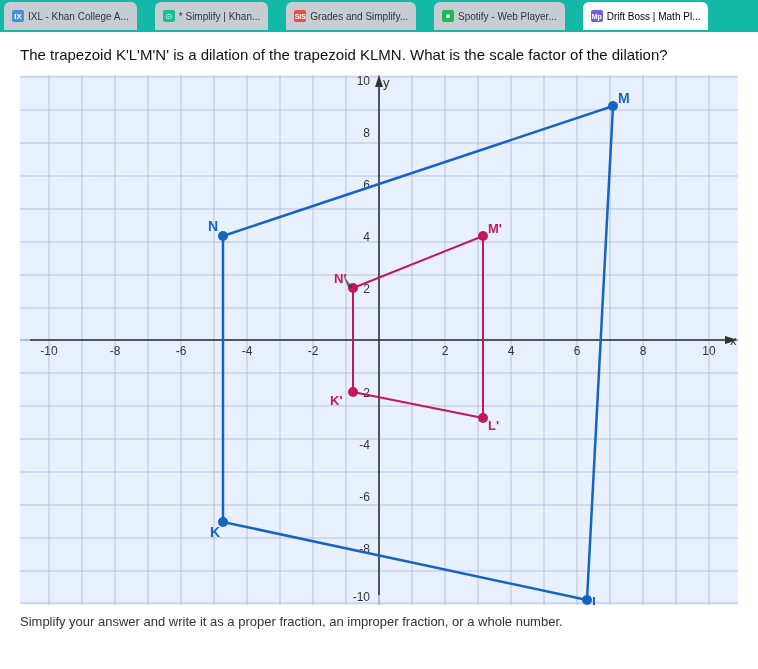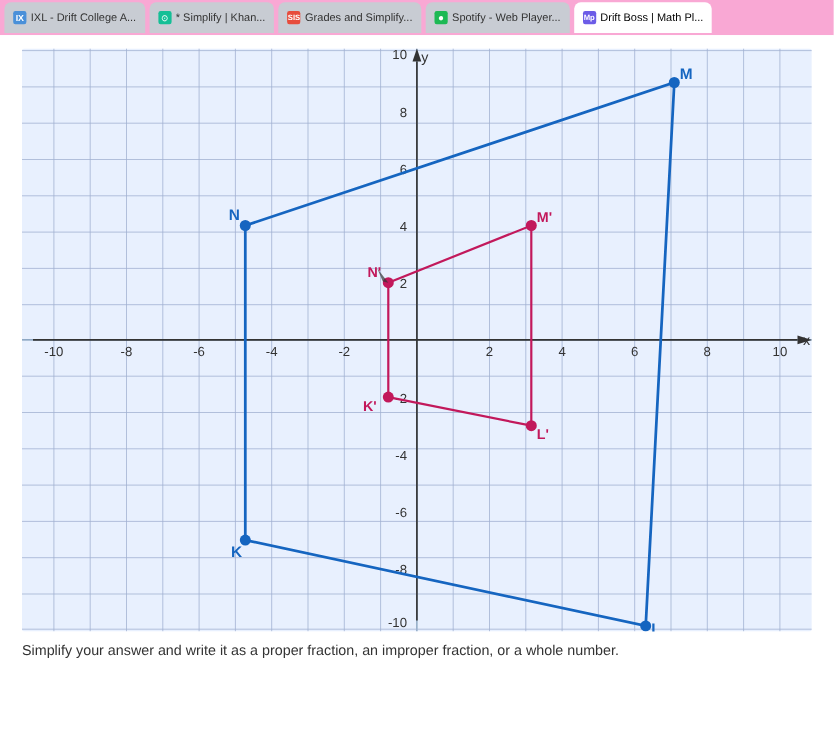--- a/index.html
+++ b/index.html
@@ -8,24 +8,24 @@
       height: 669px;
       background: #fff;
       font-family: Arial, sans-serif;
       overflow: hidden;
     }
 
     
     .tab-bar {
       display: flex;
       align-items: center;
-      background: #f9a8d4;
+      background: #14b8a6;
       height: 32px;
       padding: 0 4px;
-      gap: 4px;
+      gap: 18px;
       font-size: 11px;
     }
     .tab {
       display: flex;
       align-items: center;
       padding: 4px 8px;
       border-radius: 6px 6px 0 0;
       height: 28px;
       gap: 4px;
       white-space: nowrap;
@@ -82,41 +82,42 @@
       line-height: 1.4;
       margin-top: 8px;
     }
   </style>
 </head>
 <body>
 
 <div class="tab-bar">
   <div class="tab inactive">
     <span class="tab-favicon" style="background:#4a90d9;color:#fff;font-size:8px;display:flex;align-items:center;justify-content:center;font-weight:bold;">IX</span>
-    <span class="tab-label">IXL - Drift College A...</span>
+    <span class="tab-label">IXL - Khan College A...</span>
   </div>
   <div class="tab inactive">
     <span class="tab-favicon" style="background:#14bf96;color:#fff;font-size:8px;display:flex;align-items:center;justify-content:center;">⊙</span>
     <span class="tab-label">* Simplify | Khan...</span>
   </div>
   <div class="tab inactive">
     <span class="tab-favicon" style="background:#e74c3c;color:#fff;font-size:7px;display:flex;align-items:center;justify-content:center;font-weight:bold;">SIS</span>
     <span class="tab-label">Grades and Simplify...</span>
   </div>
   <div class="tab inactive">
     <span class="tab-favicon" style="background:#1db954;color:#fff;font-size:9px;display:flex;align-items:center;justify-content:center;">●</span>
     <span class="tab-label">Spotify - Web Player...</span>
   </div>
   <div class="tab active">
     <span class="tab-favicon" style="background:#6c5ce7;color:#fff;font-size:7px;display:flex;align-items:center;justify-content:center;font-weight:bold;">Mp</span>
     <span class="tab-label">Drift Boss | Math Pl...</span>
   </div>
 </div>
 
 <div class="content">
+  <p class="question-text">The trapezoid K'L'M'N' is a dilation of the trapezoid KLMN. What is the scale factor of the dilation?</p>
 
   <div class="graph-container">
     <svg class="graph" viewBox="0 0 718 530" xmlns="http://www.w3.org/2000/svg">
 
       <rect width="718" height="530" fill="#e8f0fe" rx="2"></rect>
 
       <g stroke="#a0b0d0" stroke-width="0.7">
 
         <line x1="29" y1="0" x2="29" y2="530"></line>
         <line x1="62" y1="0" x2="62" y2="530"></line>

